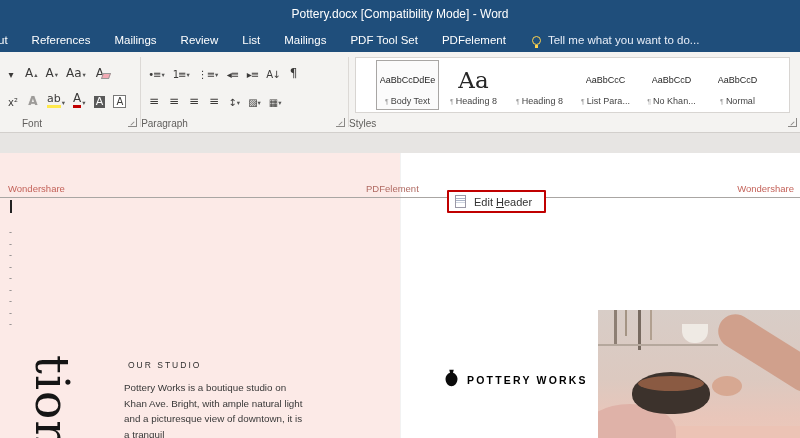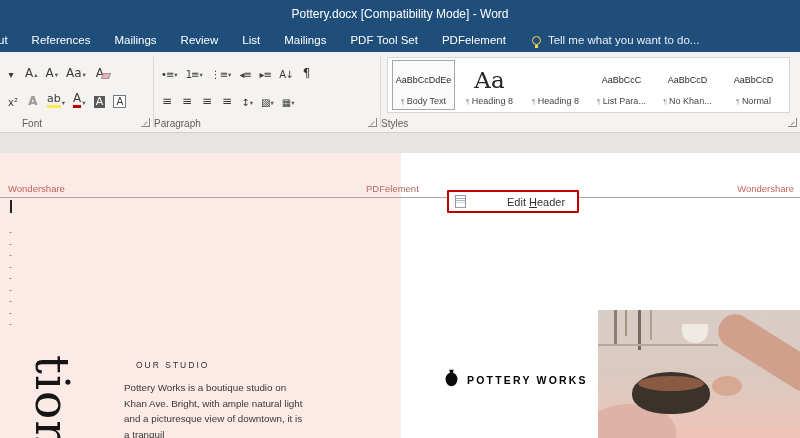--- a/index.html
+++ b/index.html
@@ -52,21 +52,21 @@
   .fx .g { color: #9d9b99; font-weight: bold; text-shadow: 0 0 1px #d0cecc; }
   .highlight .g { border-bottom: 3px solid #ffe94d; font-size: 11px; }
   .fontcolor .g { border-bottom: 3px solid #c00000; }
   .shade-dark .g { background: #595959; color: #fff; padding: 0 2px; font-size: 11px; }
   .enclose .g { border: 1px solid #777; background: #fff; padding: 0 2px; font-size: 10px; }
   .pbtn .g { font-size: 10px; letter-spacing: -1px; }
   .align .g { font-size: 12px; letter-spacing: 0; }
 
   
   .stylesbox { flex: 1; margin: 5px 10px 2px 6px; background: #fff; border: 1px solid #d8d5d2;
-               display: flex; align-items: stretch; gap: 3px; padding: 2px 4px; overflow: hidden; }
+               display: flex; align-items: stretch; gap: 3px; padding: 2px 20px; overflow: hidden; }
   .styleitem { width: 63px; display: flex; flex-direction: column; align-items: center;
                justify-content: flex-end; padding: 2px 2px 3px; border: 1px solid transparent;
                cursor: default; }
   .styleitem.selected { border-color: #a8a6a4; background: #fbfbfb; }
   .sp { flex: 1; display: flex; align-items: center; color: #262626; font-size: 9px;
         white-space: nowrap; overflow: hidden; }
   .sp.h1 { font-family: "DejaVu Serif", serif; font-size: 23px; font-weight: 400; }
   .sp.h2 { font-family: "DejaVu Serif", serif; font-size: 10.5px; font-weight: 700; }
   .sname { font-size: 9px; color: #444; display: flex; gap: 2px; align-items: baseline;
            white-space: nowrap; overflow: hidden; }
@@ -87,24 +87,24 @@
   .cursor { position: absolute; left: 10px; top: 67px; width: 1.5px; height: 13px; background: #222; }
   .marks { position: absolute; left: 9px; top: 94px; font-size: 9px; line-height: 11.5px;
            color: #777; white-space: pre-line; }
 
   .eh-annot { position: absolute; left: 447px; top: 57px; border: 2px solid #c00000;
               background: #fff; border-radius: 1px; }
   .eh-item { display: flex; align-items: center; gap: 8px; padding: 3px 12px 3px 6px; cursor: default; }
   .doc-icon { width: 11px; height: 13px; border: 1px solid #9a98a6; flex: 0 0 auto;
               background: linear-gradient(#fff 0 2px, #aab4c8 2px 3px, #fff 3px 4px,
                            #aab4c8 4px 5px, #fff 5px 6px, #cfd6e2 6px 7px, #fff 7px); }
-  .ehtext { font-size: 11px; color: #333; white-space: nowrap; margin-left: 33px; }
+  .ehtext { font-size: 11px; color: #333; white-space: nowrap; }
   .ehtext .u { text-decoration: underline; }
 
-  .studio-heading { position: absolute; left: 136px; top: 227px; font-size: 8.5px;
+  .studio-heading { position: absolute; left: 128px; top: 227px; font-size: 8.5px;
                     letter-spacing: 2px; color: #2f2f2f; font-weight: 500; }
   .studio-body { position: absolute; left: 124px; top: 247px; width: 184px; font-size: 9.8px;
                  line-height: 15.5px; color: #383838; }
   .rot { position: absolute; left: 26px; top: 222px; width: 58px; height: 220px; }
   .rot span { display: inline-block; transform-origin: top left;
               transform: rotate(90deg) translateY(-100%);
               font-family: "DejaVu Serif", serif; font-size: 47px; color: #151515;
               letter-spacing: 1px; line-height: 1.1; white-space: nowrap; }
 
   .logo-icon { position: absolute; left: 444px; top: 236px; width: 15px; height: 18px; }

